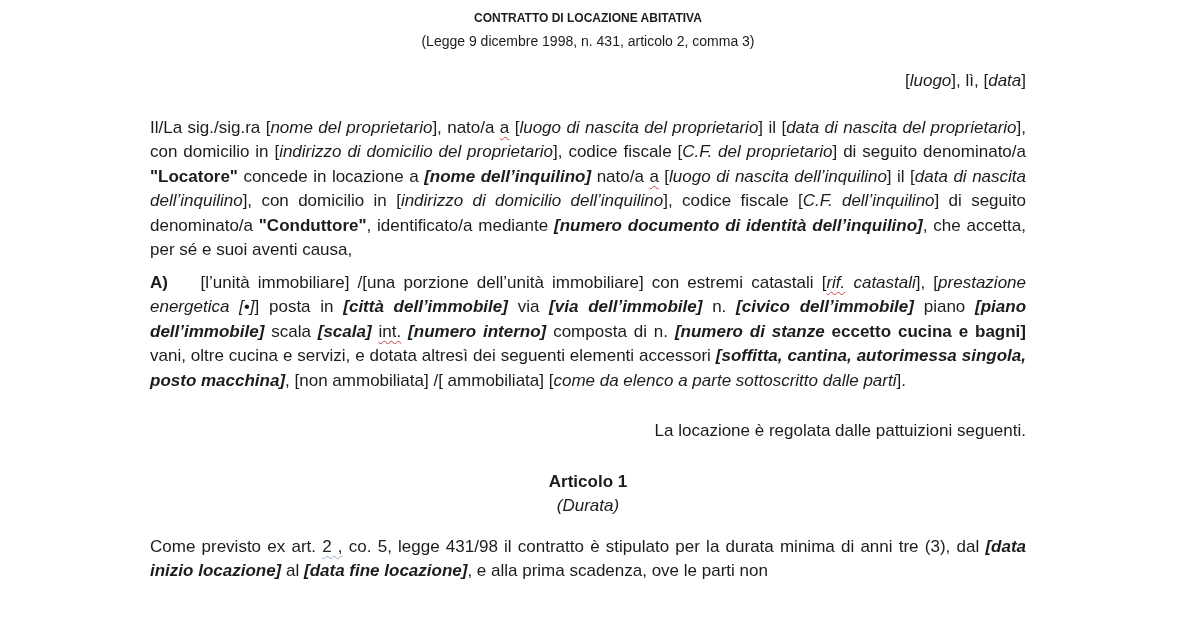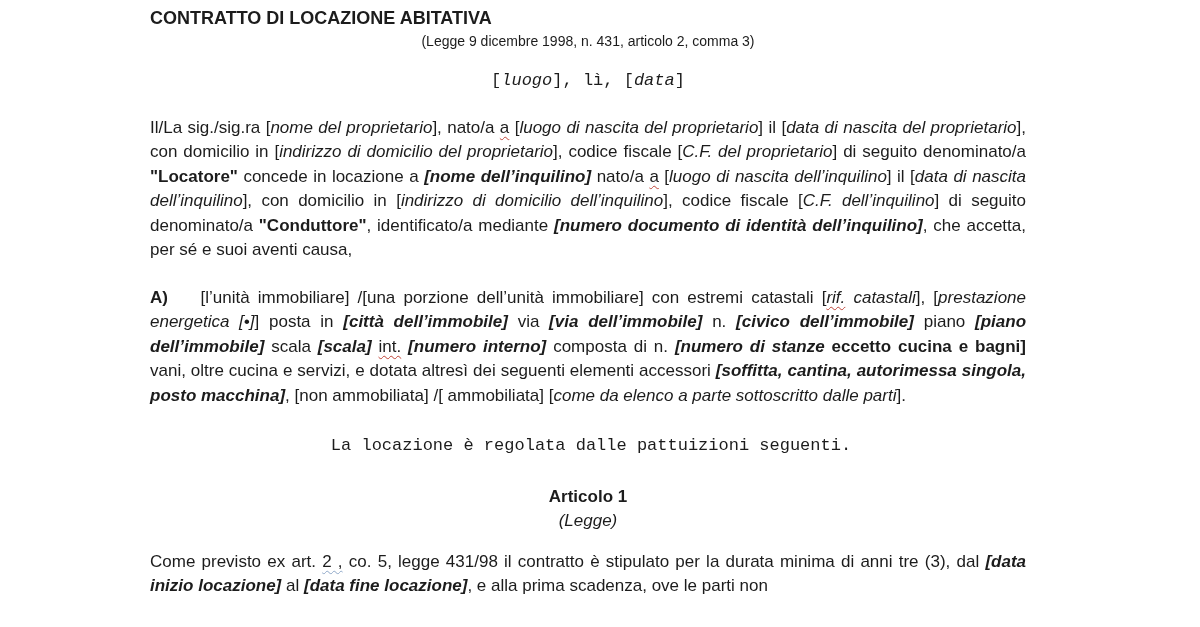--- a/index.html
+++ b/index.html
@@ -19,42 +19,42 @@
     background: #ffffff;
   }
   .doc {
     position: absolute;
     left: 150px;
     top: 8px;
     width: 876px;
   }
   .title {
     margin: 0 0 3px 0;
-    font-size: 18px;
+    font-size: 12px;
     line-height: 20px;
     font-weight: bold;
-    text-align: left;
+    text-align: center;
   }
   .subtitle {
     margin: 0 0 18px 0;
     font-size: 14px;
     line-height: 20px;
     text-align: center;
   }
   p.block {
     margin: 0;
     font-size: 17px;
     line-height: 24.5px;
   }
   .align-justify { text-align: justify; }
   .align-center  { text-align: center; }
-  .align-left    { text-align: center; font-family: Liberation Mono, monospace; }
+  .align-left    { text-align: right; }
 
   p[data-name="dateline"]           { margin-bottom: 22px; }
-  p[data-name="parties-paragraph"]  { margin-bottom: 23px; }
+  p[data-name="parties-paragraph"]  { margin-bottom: 8px; }
   p[data-name="property-paragraph"] { margin-bottom: 26px; }
   p[data-name="lease-intro"]        { margin-bottom: 26px; margin-left: 6px; }
   p[data-name="article-1-heading"]  { margin-bottom: 0; }
   p[data-name="article-1-subtitle"] { margin-bottom: 16px; }
   p[data-name="duration-paragraph"] { margin-bottom: 0; }
 
   .it { font-style: italic; }
   .bd { font-weight: bold; }
 
   .sq-red {
@@ -78,17 +78,17 @@
 <div class="page" data-name="document-page">
   <div class="doc" data-name="contract-document">
     <h1 class="title" data-name="document-title">CONTRATTO DI LOCAZIONE ABITATIVA</h1>
     <div class="subtitle" data-name="document-subtitle">(Legge 9 dicembre 1998, n. 431, articolo 2, comma 3)</div>
     <div data-name="document-body">
         <p class="block align-left" data-name="dateline"><span data-name="text-run">[</span><span class="it" data-name="text-run">luogo</span><span data-name="text-run">], lì, [</span><span class="it" data-name="text-run">data</span><span data-name="text-run">]</span></p>
         <p class="block align-justify" data-name="parties-paragraph"><span data-name="text-run">Il/La sig./sig.ra [</span><span class="it" data-name="text-run">nome del proprietario</span><span data-name="text-run">], nato/a </span><span class="sq-red" data-name="spellcheck-flagged-text">a</span><span data-name="text-run"> [</span><span class="it" data-name="text-run">luogo di nascita del proprietario</span><span data-name="text-run">] il [</span><span class="it" data-name="text-run">data di nascita del proprietario</span><span data-name="text-run">], con domicilio in [</span><span class="it" data-name="text-run">indirizzo di domicilio del proprietario</span><span data-name="text-run">], codice fiscale [</span><span class="it" data-name="text-run">C.F. del proprietario</span><span data-name="text-run">] di seguito denominato/a </span><span class="bd" data-name="text-run">"Locatore"</span><span data-name="text-run"> concede in locazione a </span><span class="bd it" data-name="text-run">[nome dell’inquilino]</span><span data-name="text-run"> nato/a </span><span class="sq-red" data-name="spellcheck-flagged-text">a</span><span data-name="text-run"> [</span><span class="it" data-name="text-run">luogo di nascita dell’inquilino</span><span data-name="text-run">] il [</span><span class="it" data-name="text-run">data di nascita dell’inquilino</span><span data-name="text-run">], con domicilio in [</span><span class="it" data-name="text-run">indirizzo di domicilio dell’inquilino</span><span data-name="text-run">], codice fiscale [</span><span class="it" data-name="text-run">C.F. dell’inquilino</span><span data-name="text-run">] di seguito denominato/a </span><span class="bd" data-name="text-run">"Conduttore"</span><span data-name="text-run">, identificato/a mediante </span><span class="bd it" data-name="text-run">[numero documento di identità dell’inquilino]</span><span data-name="text-run">, che accetta, per sé e suoi aventi causa,</span></p>
         <p class="block align-justify" data-name="property-paragraph"><span class="bd" data-name="text-run">A)</span><span data-name="text-run">&nbsp;&nbsp;&nbsp; [l’unità immobiliare] /[una porzione dell’unità immobiliare] con estremi catastali [</span><span class="it sq-red" data-name="spellcheck-flagged-text">rif.</span><span class="it" data-name="text-run"> catastali</span><span data-name="text-run">], [</span><span class="it" data-name="text-run">prestazione energetica [•]</span><span data-name="text-run">] posta in </span><span class="bd it" data-name="text-run">[città dell’immobile]</span><span data-name="text-run"> via </span><span class="bd it" data-name="text-run">[via dell’immobile]</span><span data-name="text-run"> n. </span><span class="bd it" data-name="text-run">[civico dell’immobile]</span><span data-name="text-run"> piano </span><span class="bd it" data-name="text-run">[piano dell’immobile]</span><span data-name="text-run"> scala </span><span class="bd it" data-name="text-run">[scala]</span><span data-name="text-run"> </span><span class="sq-red" data-name="spellcheck-flagged-text">int.</span><span data-name="text-run"> </span><span class="bd it" data-name="text-run">[numero interno]</span><span data-name="text-run"> composta di n. </span><span class="bd it" data-name="text-run">[numero di stanze</span><span class="bd" data-name="text-run"> eccetto cucina e bagni]</span><span data-name="text-run"> vani, oltre cucina e servizi, e dotata altresì dei seguenti elementi accessori </span><span class="bd it" data-name="text-run">[soffitta, cantina, autorimessa singola, posto macchina]</span><span data-name="text-run">, [non ammobiliata] /[ ammobiliata] [</span><span class="it" data-name="text-run">come da elenco a parte sottoscritto dalle parti</span><span data-name="text-run">].</span></p>
         <p class="block align-left" data-name="lease-intro"><span data-name="text-run">La locazione è regolata dalle pattuizioni seguenti.</span></p>
         <p class="block align-center" data-name="article-1-heading"><span class="bd" data-name="text-run">Articolo 1</span></p>
-        <p class="block align-center" data-name="article-1-subtitle"><span class="it" data-name="text-run">(Legge)</span></p>
+        <p class="block align-center" data-name="article-1-subtitle"><span class="it" data-name="text-run">(Durata)</span></p>
         <p class="block align-justify" data-name="duration-paragraph"><span data-name="text-run">Come previsto ex art. </span><span class="sq-blue" data-name="spellcheck-flagged-text">2 ,</span><span data-name="text-run"> co. 5, legge 431/98 il contratto è stipulato per la durata minima di anni tre (3), dal </span><span class="bd it" data-name="text-run">[data inizio locazione]</span><span data-name="text-run"> al </span><span class="bd it" data-name="text-run">[data fine locazione]</span><span data-name="text-run">, e alla prima scadenza, ove le parti non</span></p>
       </div>
   </div>
 </div>
 
 </body></html>

